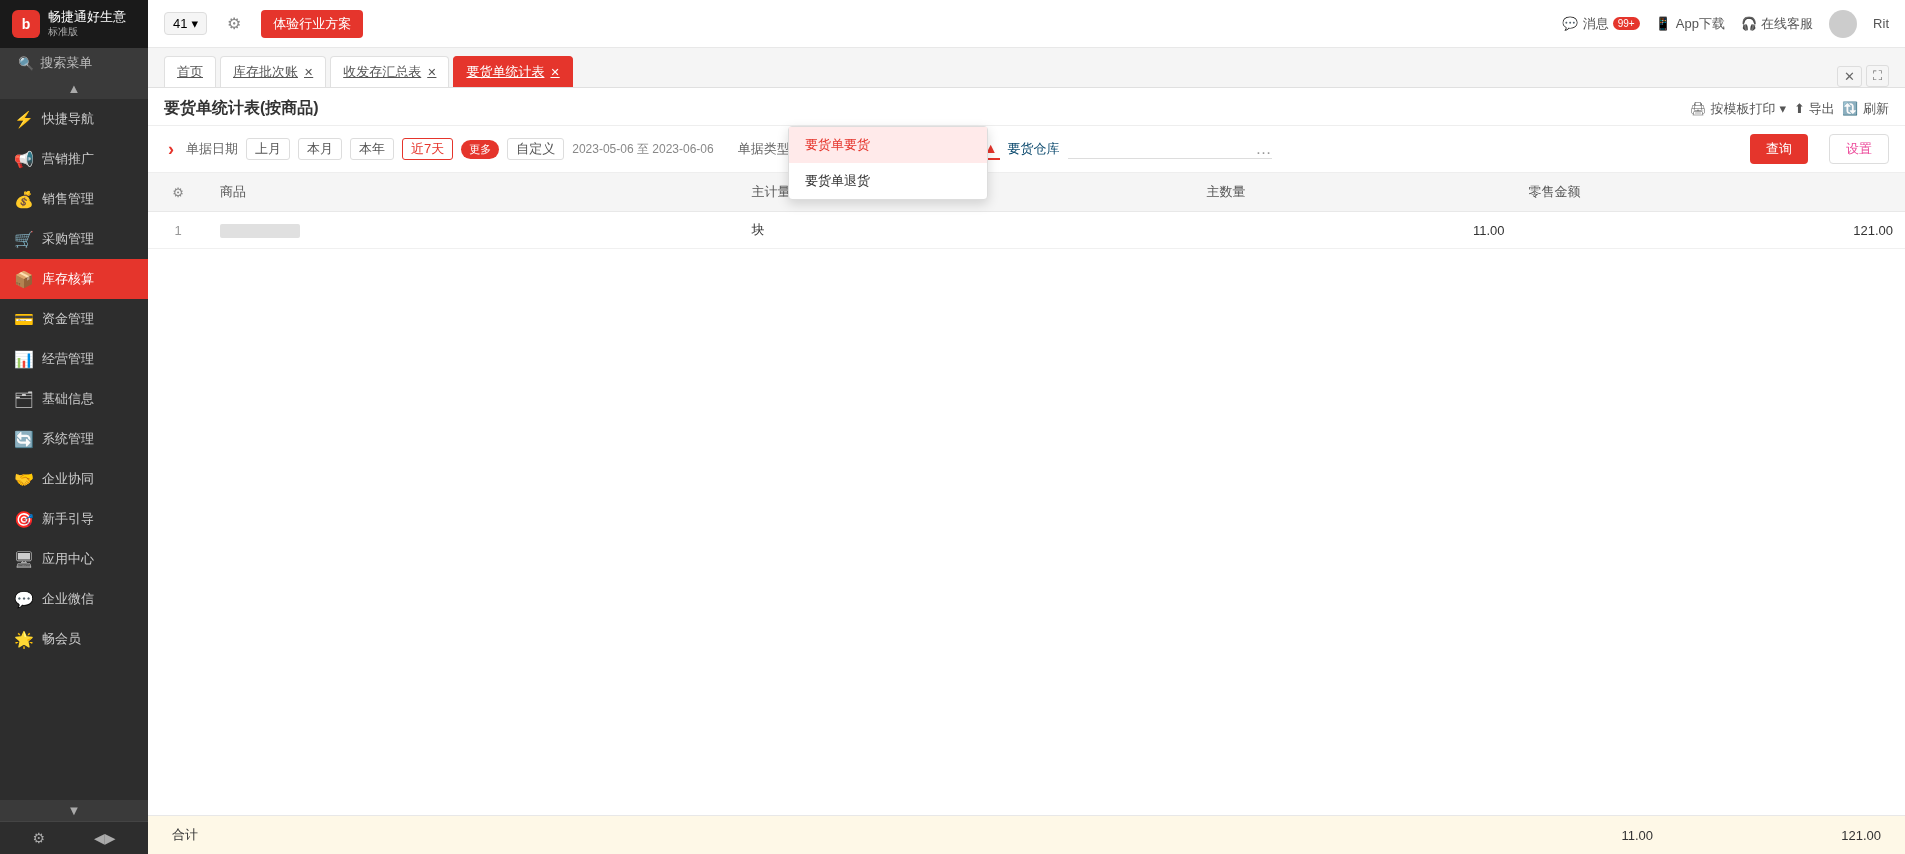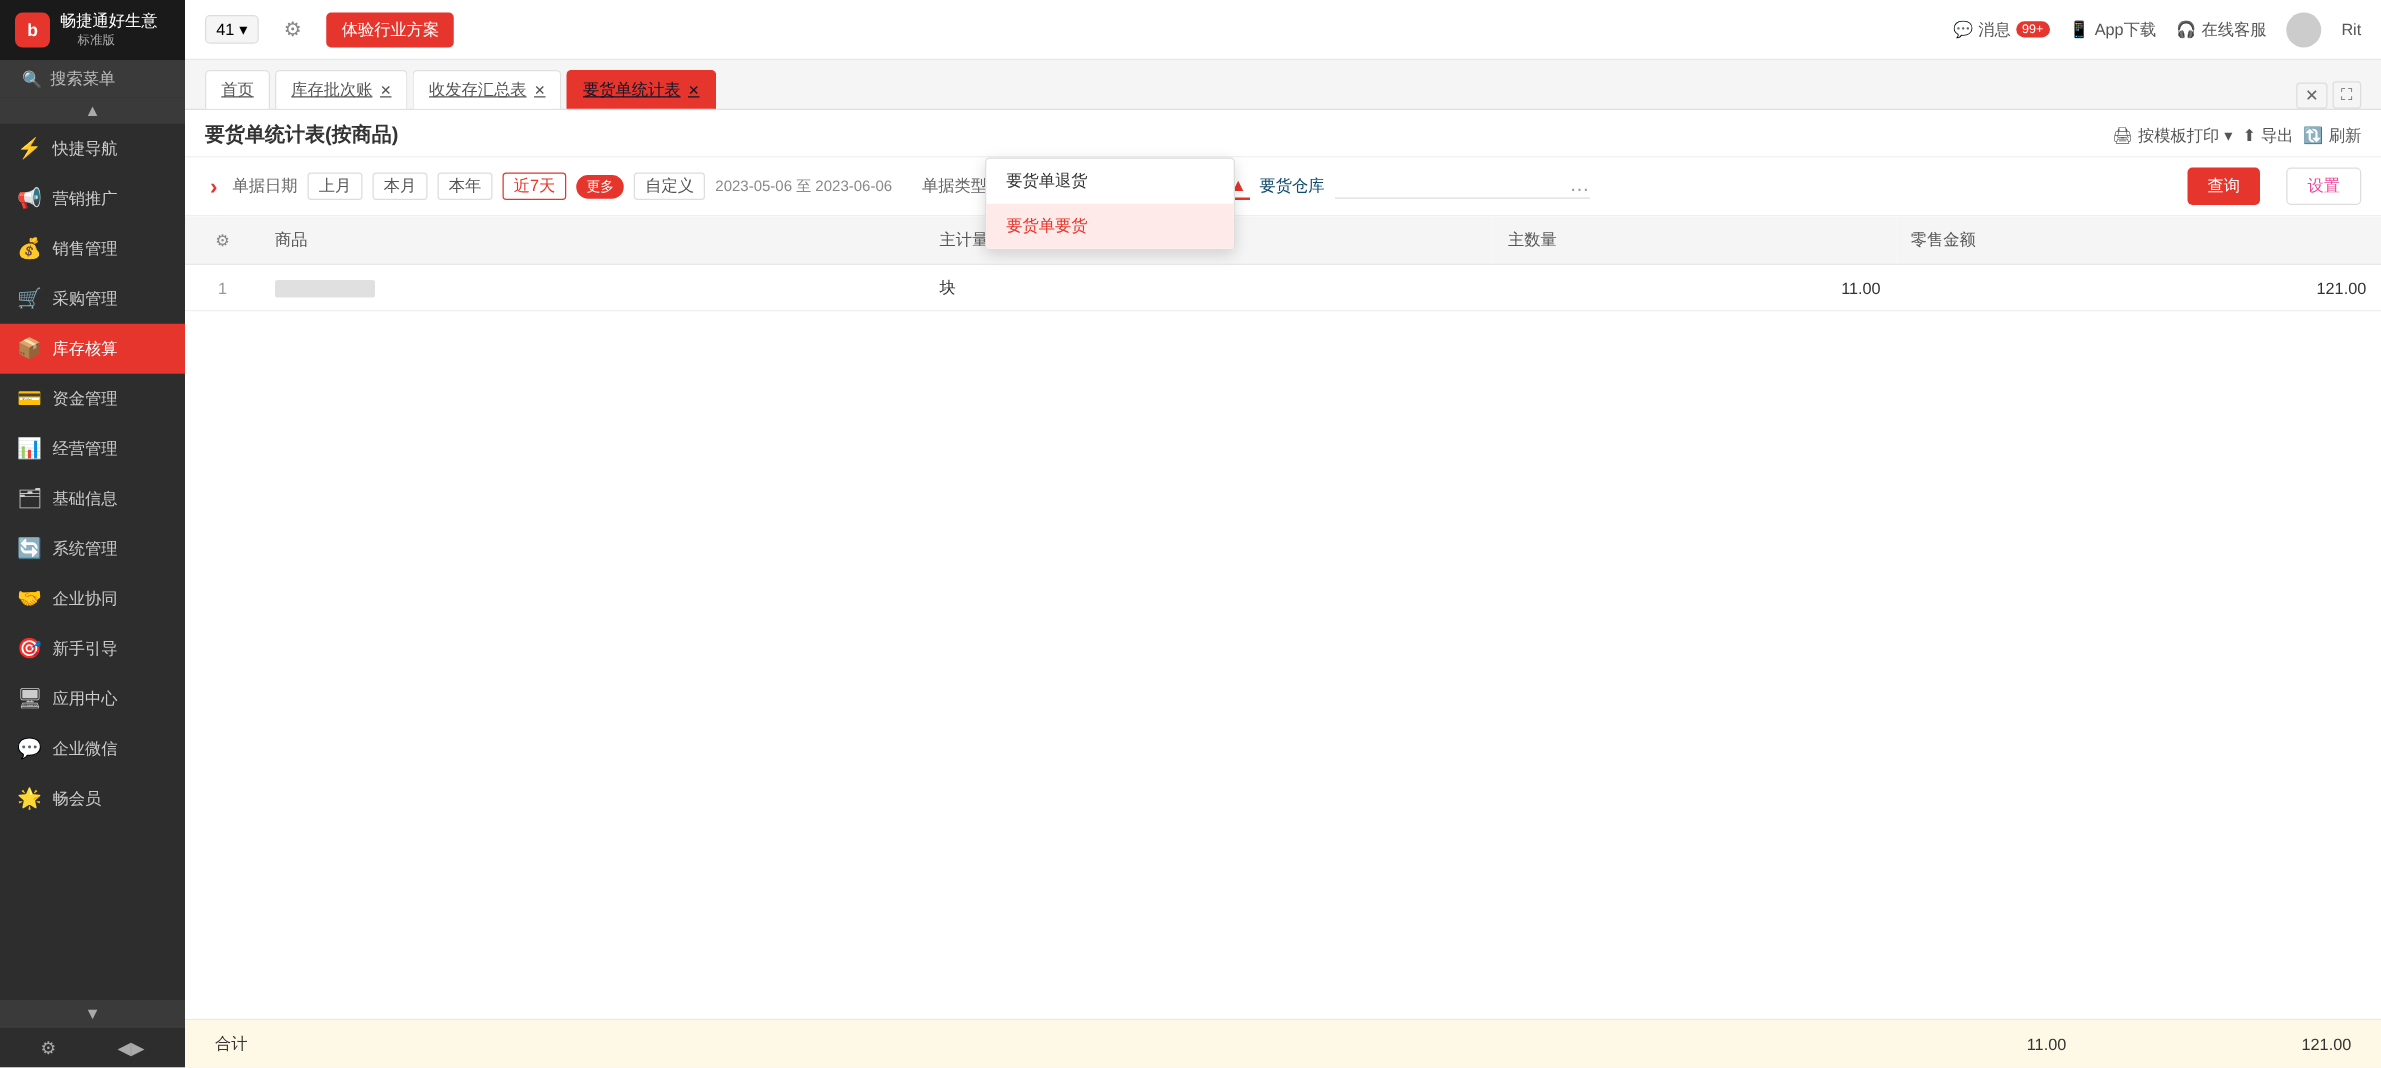--- a/index.html
+++ b/index.html
@@ -25,21 +25,21 @@
     .sidebar-logo-icon {
       width: 28px;
       height: 28px;
       background: #e5352c;
       border-radius: 6px;
       display: flex; align-items: center; justify-content: center;
       color: white; font-weight: bold; font-size: 14px; margin-right: 8px;
       flex-shrink: 0;
     }
     .sidebar-logo-text { color: white; font-size: 13px; line-height: 1.3; }
-    .sidebar-logo-sub { font-size: 10px; color: #aaa; margin-left: 14px; }
+    .sidebar-logo-sub { font-size: 10px; color: #aaa; }
 
     .sidebar-search {
       display: flex; align-items: center;
       padding: 6px 12px;
       background: #3a3a3a;
       cursor: pointer;
       color: #bbb;
       font-size: 13px;
     }
     .sidebar-search span { margin-left: 6px; }
@@ -114,21 +114,21 @@
       padding: 6px 12px;
       background: #fff;
       border: 1px solid #e0e0e0;
       border-bottom: none;
       border-radius: 4px 4px 0 0;
       cursor: pointer;
       font-size: 13px;
       color: #555;
       text-decoration: underline;
     }
-    .tab.active { background: #e5352c; color: #0f172a; border-color: #e5352c; }
+    .tab.active { background: #e5352c; color: #ffffff; border-color: #e5352c; }
     .tab-close { font-size: 11px; margin-left: 2px; }
     .tabs-controls { margin-left: auto; display: flex; align-items: center; gap: 4px; }
     .tabs-ctrl-btn { background: none; border: 1px solid #ddd; border-radius: 3px; padding: 2px 6px; cursor: pointer; font-size: 13px; color: #666; }
 
     
     .page { flex: 1; overflow: hidden; display: flex; flex-direction: column; background: #f5f5f5; }
 
     
     .page-header {
       display: flex; align-items: center; justify-content: space-between;
@@ -409,22 +409,22 @@
         <input class="filter-warehouse-input" type="text" value="" style="">
         <span class="filter-dots">…</span>
       </div>
 
       <div class="filter-actions">
         <button class="btn-query">查询</button>
         <button class="btn-settings">设置</button>
       </div>
 
       <div class="dropdown-menu">
+        <div class="dropdown-item selected">要货单要货</div>
         <div class="dropdown-item">要货单退货</div>
-        <div class="dropdown-item selected">要货单要货</div>
       </div>
     </div>
 
     <div class="table-area">
       <table>
         <thead>
           <tr>
             <th>
               <div class="settings-icon-cell">⚙</div>
             </th>

